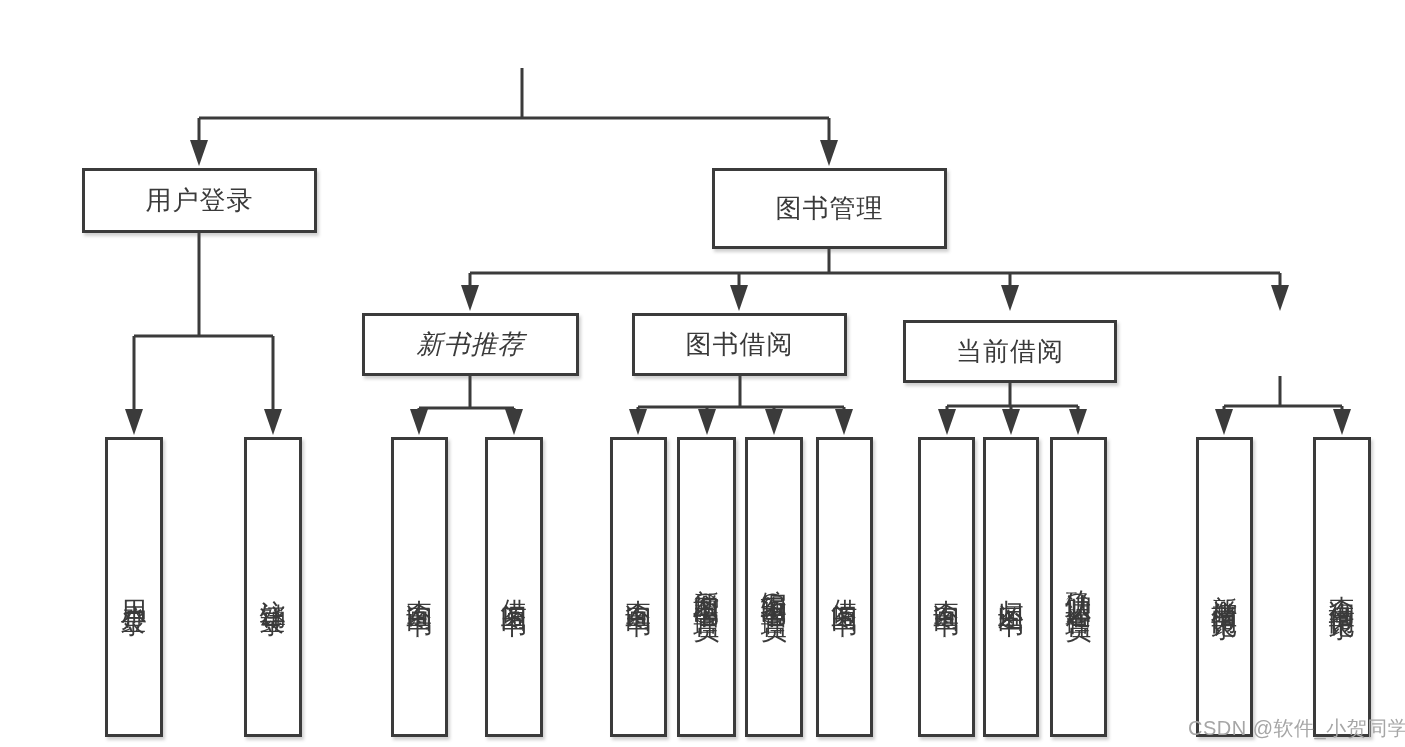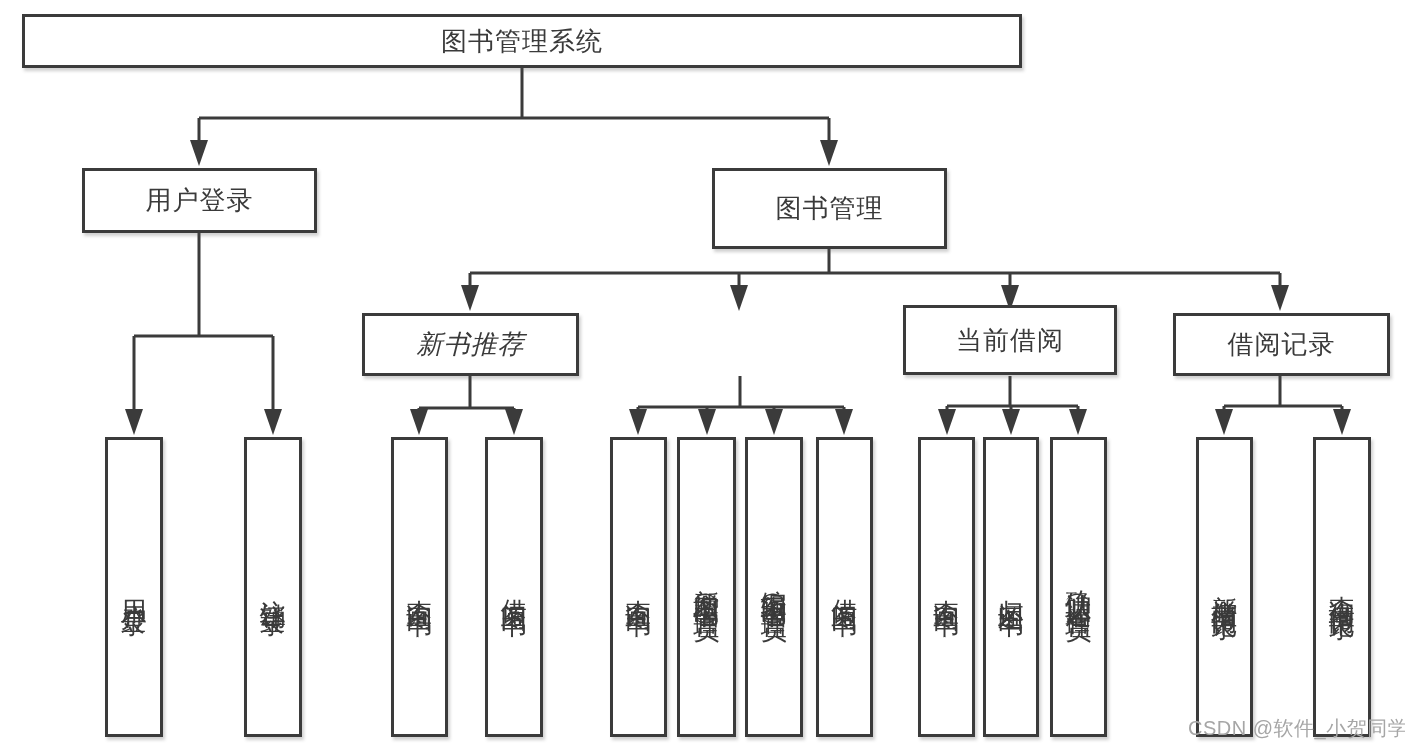--- a/index.html
+++ b/index.html
@@ -87,39 +87,36 @@
     <path class="cline" d="M1010 376 V406 M947 406 H1078 M947 406 V412 M1011 406 V412 M1078 406 V412"></path>
     <polygon class="carrow" points="938,409 956,409 947,435"></polygon>
     <polygon class="carrow" points="1002,409 1020,409 1011,435"></polygon>
     <polygon class="carrow" points="1069,409 1087,409 1078,435"></polygon>
 
     <path class="cline" d="M1280 376 V406 M1224 406 H1342 M1224 406 V412 M1342 406 V412"></path>
     <polygon class="carrow" points="1215,409 1233,409 1224,435"></polygon>
     <polygon class="carrow" points="1333,409 1351,409 1342,435"></polygon>
   </svg>
 
-  <div class="node hnode" style="left:22px;top:14px;width:1000px;height:54px;">
-    <span>图书管理系统</span>
-  </div>
 
   <div class="node hnode" style="left:82px;top:168px;width:235px;height:65px;">
     <span>用户登录</span>
   </div>
   <div class="node hnode" style="left:712px;top:168px;width:235px;height:81px;">
     <span>图书管理</span>
   </div>
 
   <div class="node hnode" style="left:362px;top:313px;width:217px;height:63px;font-style:italic;">
     <span>新书推荐</span>
   </div>
-  <div class="node hnode" style="left:903px;top:305px;width:214px;height:70px;text-align:right;">
+  <div class="node hnode" style="left:632px;top:313px;width:215px;height:63px;">
+    <span>图书借阅</span>
+  </div>
+  <div class="node hnode" style="left:903px;top:320px;width:214px;height:63px;text-align:right;">
     <span>当前借阅</span>
-  </div>
-  <div class="node hnode" style="left:1173px;top:313px;width:217px;height:63px;">
-    <span>借阅记录</span>
   </div>
 
   <div class="node vnode" style="left:105px;top:437px;width:58px;height:300px;">
     <span>用户登录</span>
   </div>
   <div class="node vnode" style="left:244px;top:437px;width:58px;height:300px;">
     <span>注销登录</span>
   </div>
 
   <div class="node vnode" style="left:391px;top:437px;width:57px;height:300px;">

